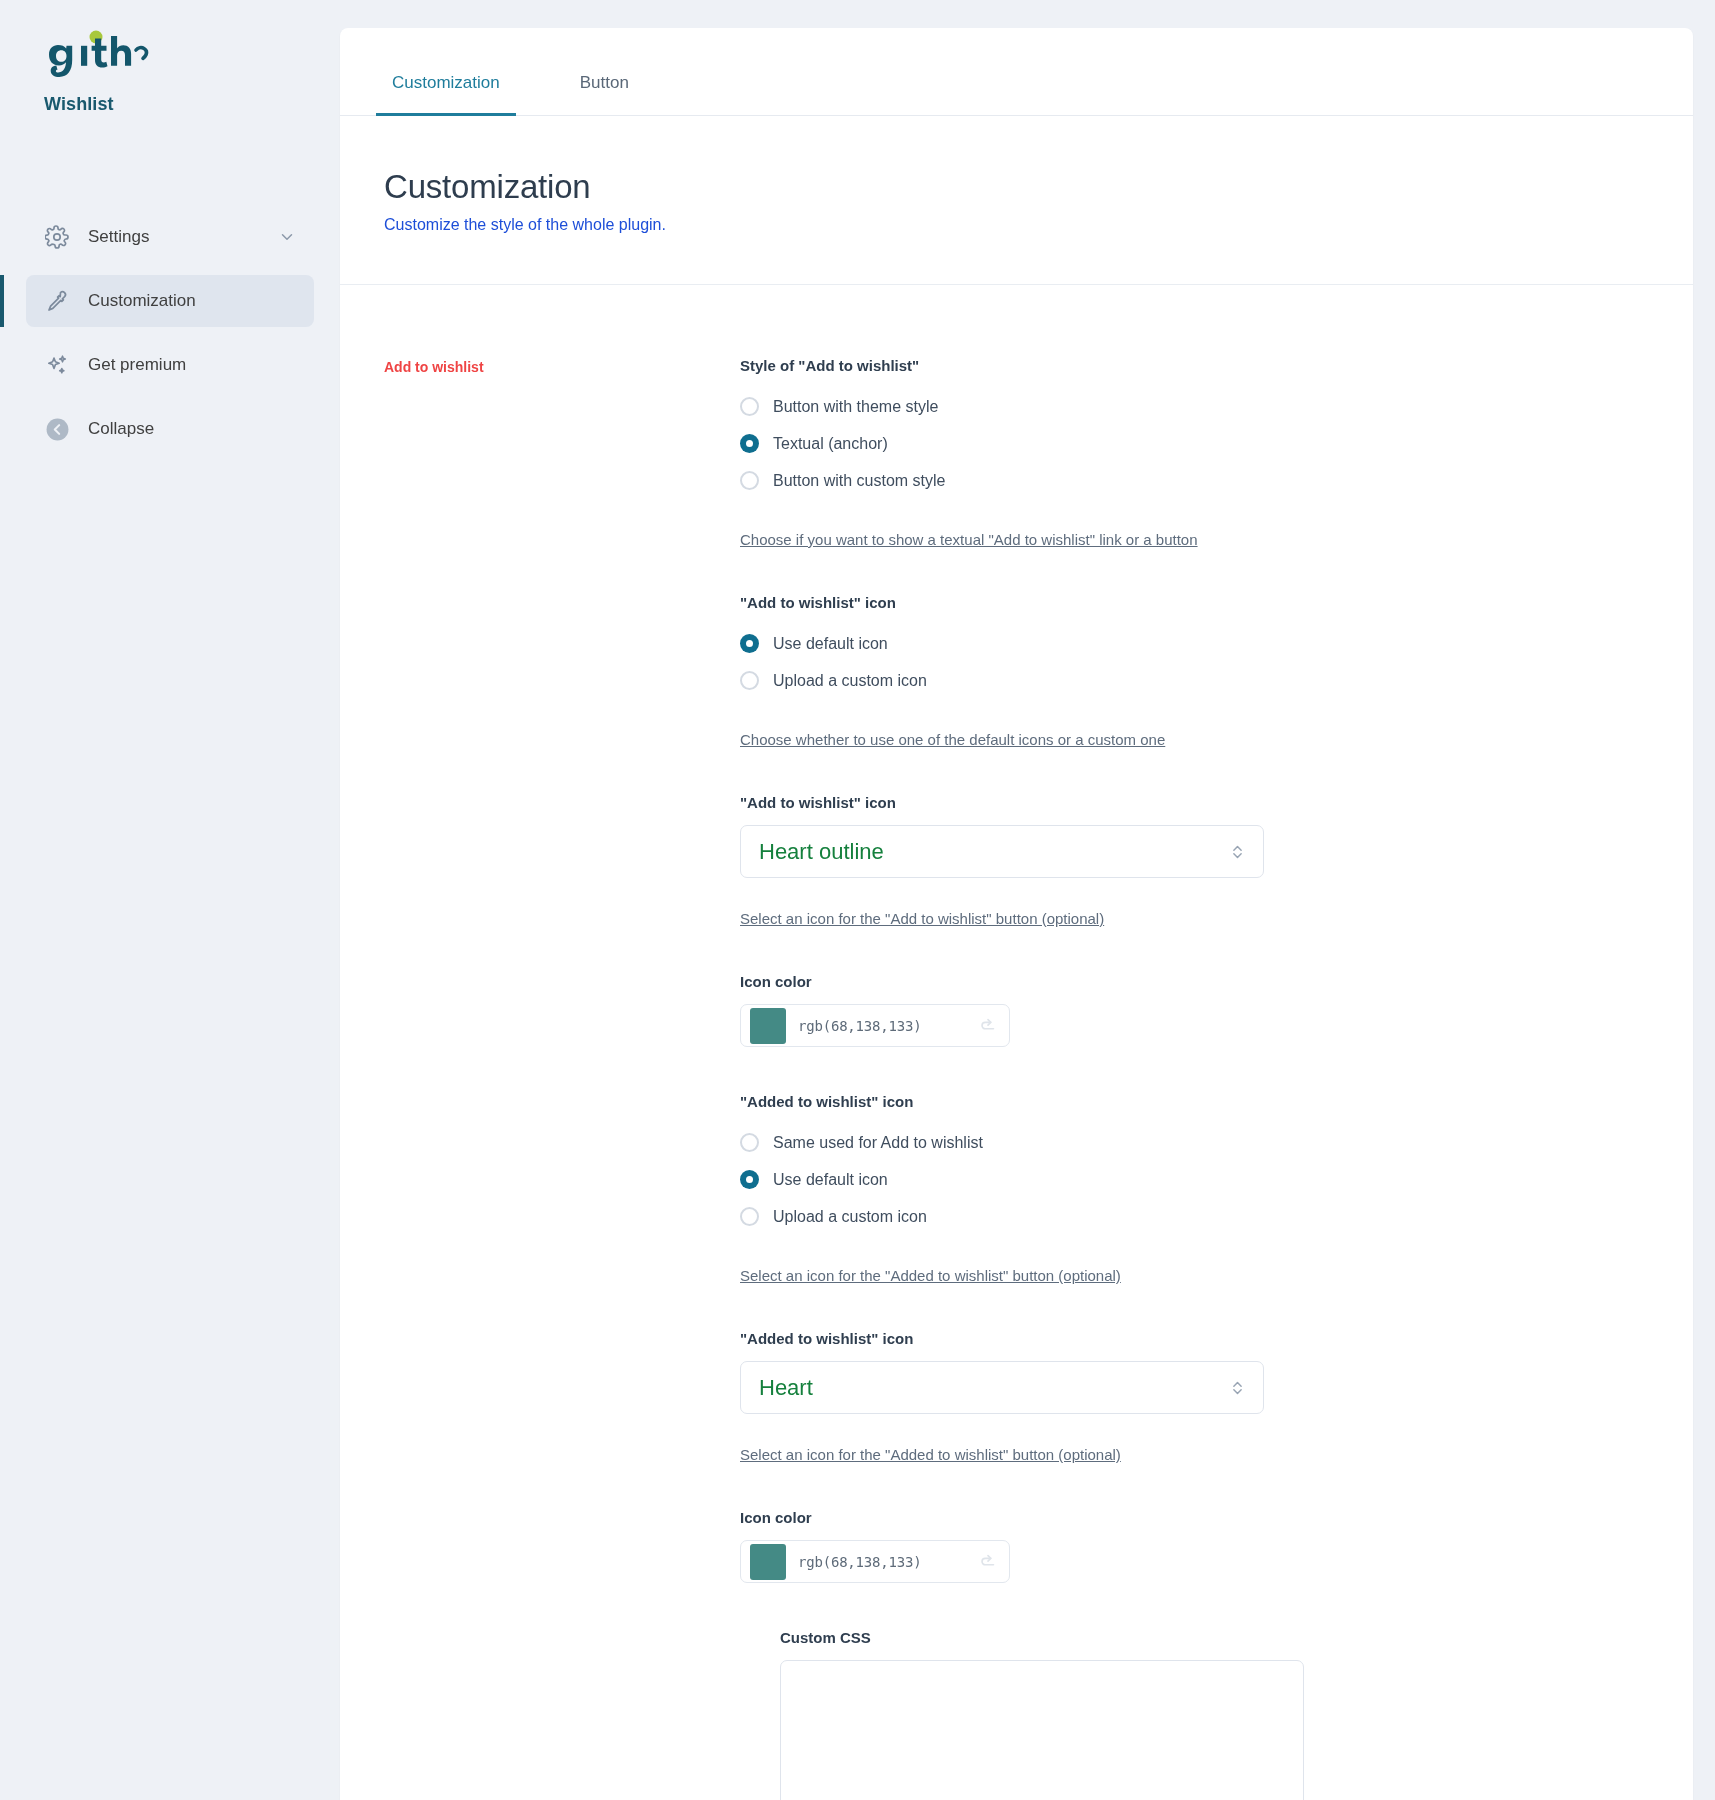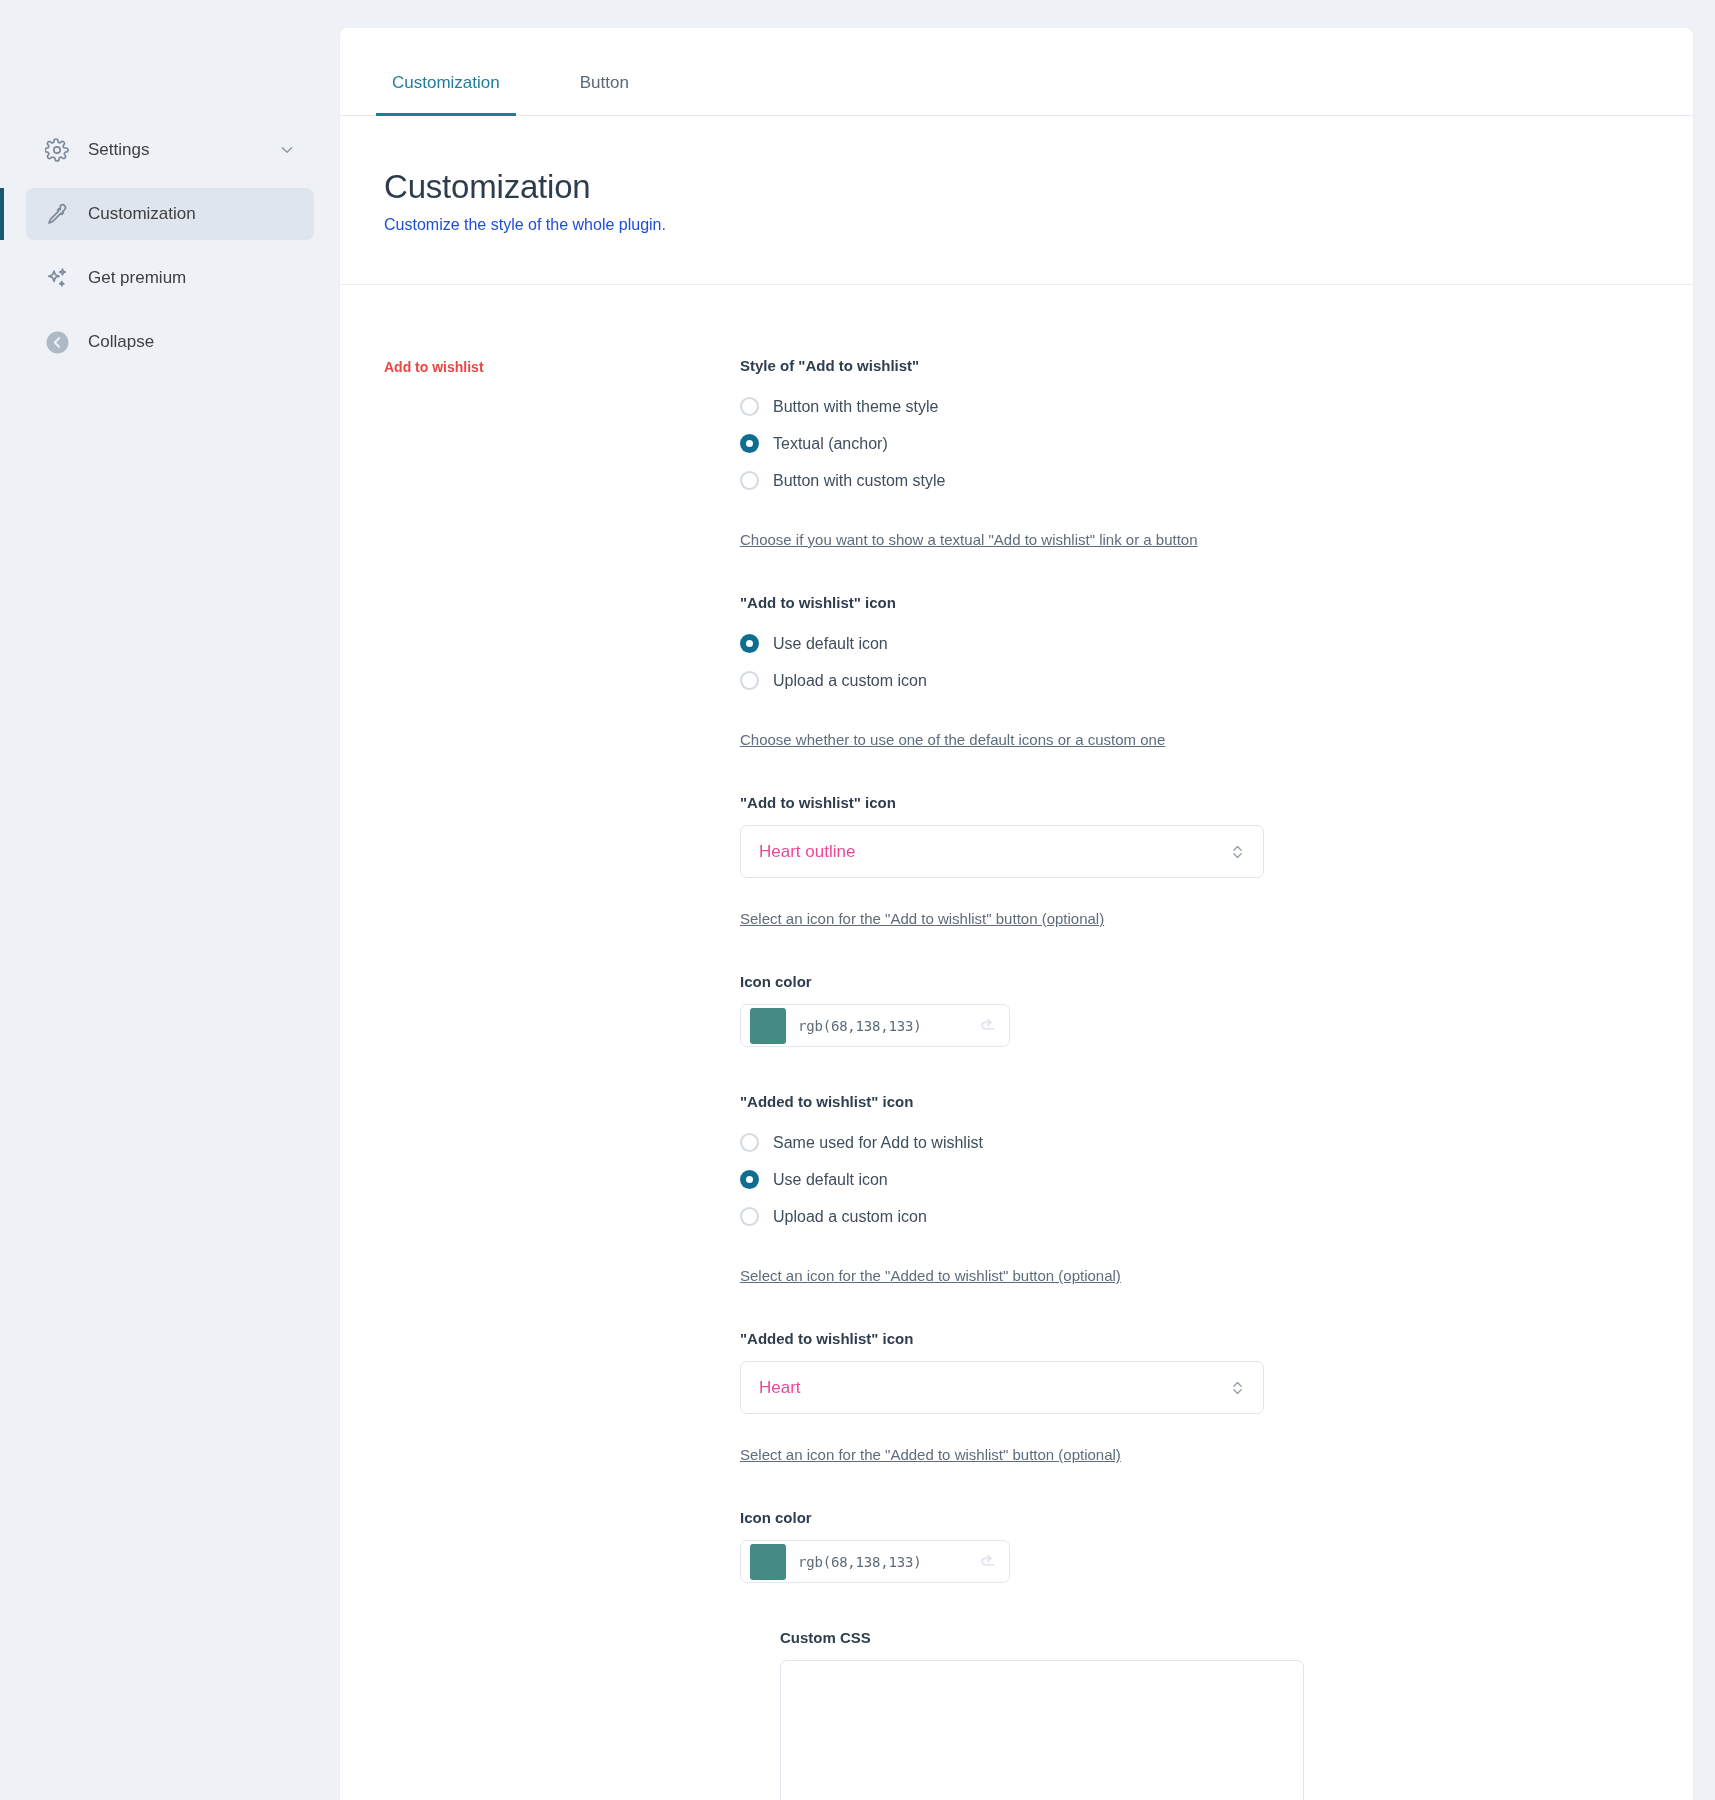--- a/index.html
+++ b/index.html
@@ -204,22 +204,22 @@
     height: 53px;
     border: 1px solid #dfe4ec;
     border-radius: 7px;
     background: #fff;
     display: flex;
     align-items: center;
     padding: 0 18px;
     cursor: pointer;
   }
   .select-value {
-    font-size: 17px;
-    color: #ec4899;
+    font-size: 22px;
+    color: #15803d;
     text-align: center;
   }
   .select-arrows {
     position: absolute;
     right: 18px;
     top: 50%;
     transform: translateY(-50%);
     color: #98a4b3;
     display: flex;
   }
@@ -268,20 +268,35 @@
     color: #b9c2cd;
   }
 </style>
 </head>
 <body>
 
 <div class="app">
 
   <aside class="sidebar">
 
+    <div class="brand">
+      <span>
+        <svg class="logo-svg" width="112" height="56" viewBox="0 0 112 56" xmlns="http://www.w3.org/2000/svg">
+          <circle cx="52" cy="9" r="6.5" fill="#a8c83c"></circle>
+          <g fill="#13566b">
+            <path d="M14 17c-5 0-9 3.5-9 9.5 0 7 4 11 10 11 3 0 5.5-1.2 7-3.2 -0.3 5-2 8.5-5.5 9.8 -2.3 0.9-4.6 0.4-4.6-0.9 0-0.9 0.7-1.4 1.6-1.4l-1.2-4.2c-3.3 0.2-5.6 2.3-5.6 5.3 0 3.8 3.8 6.1 8.6 6.1 8.2 0 12.9-6.1 12.9-16.9V17.8h-5.7l-0.3 2.6C20.6 18.1 17.6 17 14 17zm3.3 5.3c3 0 5.2 2.1 5.2 5.6 0 3.6-2.2 5.8-5.2 5.8 -3.1 0-5.3-2.2-5.3-5.8 0-3.5 2.2-5.6 5.3-5.6z"></path>
+            <path d="M37 17.8h6.2v20H37z"></path>
+            <path d="M51 10.5h6.2v7.3h5.3v5H57.2v8.7c0 2 0.9 2.9 2.5 2.9 1 0 1.9-0.3 2.6-0.7l1.2 4.6c-1.4 0.8-3.2 1.3-5.2 1.3 -4.7 0-7.3-2.6-7.3-7.5V22.8h-3.4v-5H51z"></path>
+            <path d="M67 8h6.1v12.2c1.4-1.9 3.6-2.9 6.2-2.9 4.8 0 7.8 3.1 7.8 8.4v12.1h-6.1V27c0-2.8-1.4-4.3-3.8-4.3 -2.5 0-4.1 1.7-4.1 4.6v10.5H67z"></path>
+          </g>
+          <path d="M92 22c2-2.5 5.5-3 8-1.5 2.2 1.3 3 3.8 2 6.2 -0.6 1.5-1.8 2.6-3 3.6" stroke="#13566b" stroke-width="3.6" fill="none" stroke-linecap="round"></path>
+        </svg>
+      </span>
+      <div class="brand-name">Wishlist</div>
+    </div>
 
     <nav class="nav">
 
       <div class="nav-item">
         <span class="nav-icon">
           <svg width="24" height="24" viewBox="0 0 24 24" fill="none" stroke="currentColor" stroke-width="1.7">
             <circle cx="12" cy="12" r="3.2"></circle>
             <path d="M19.4 15a1.6 1.6 0 00.3 1.8l.1.1a2 2 0 11-2.8 2.8l-.1-.1a1.6 1.6 0 00-1.8-.3 1.6 1.6 0 00-1 1.5V21a2 2 0 11-4 0v-.1A1.6 1.6 0 008 19.4a1.6 1.6 0 00-1.8.3l-.1.1a2 2 0 11-2.8-2.8l.1-.1a1.6 1.6 0 00.3-1.8 1.6 1.6 0 00-1.5-1H2a2 2 0 110-4h.1A1.6 1.6 0 003.6 9a1.6 1.6 0 00-.3-1.8l-.1-.1a2 2 0 112.8-2.8l.1.1a1.6 1.6 0 001.8.3H8a1.6 1.6 0 001-1.5V3a2 2 0 114 0v.1a1.6 1.6 0 001 1.5 1.6 1.6 0 001.8-.3l.1-.1a2 2 0 112.8 2.8l-.1.1a1.6 1.6 0 00-.3 1.8V9a1.6 1.6 0 001.5 1H21a2 2 0 110 4h-.1a1.6 1.6 0 00-1.5 1z"></path>
           </svg>
         </span>

